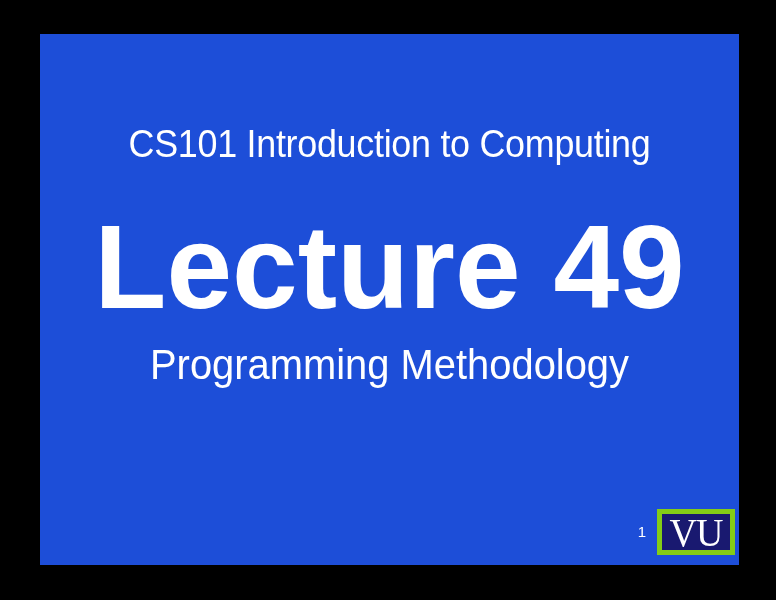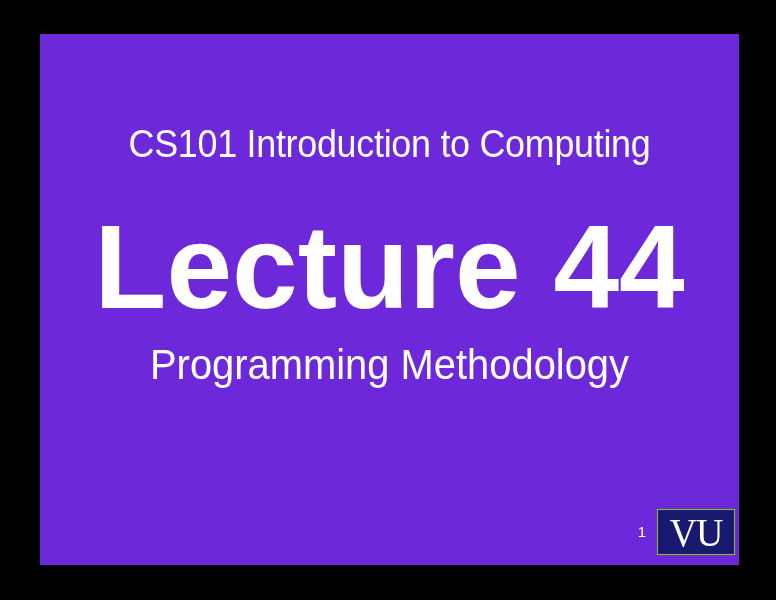--- a/index.html
+++ b/index.html
@@ -20,21 +20,21 @@
     font-family: "Liberation Sans", "DejaVu Sans", sans-serif;
   }
 
   
   #slide-canvas {
     position: absolute;
     left: 40px;
     top: 34px;
     width: 699px;
     height: 531px;
-    background: #6d28d9;
+    background: #1d4ed8;
     overflow: hidden;
   }
 
   .course-title {
     position: absolute;
     left: 0;
     top: 90px;
     width: 699px;
     text-align: center;
     color: #ffffff;
@@ -110,21 +110,21 @@
     font-size: 15px;
     font-weight: 400;
     line-height: 1;
     padding-bottom: 2px;
   }
 
   .vu-logo {
     width: 78px;
     height: 46px;
     background: #191970;
-    border: 1px solid #84cc16;
+    border: 5px solid #84cc16;
     box-sizing: border-box;
     display: flex;
     align-items: center;
     justify-content: center;
   }
 
   .vu-logo-text {
     color: #ffffff;
     font-family: "Liberation Serif", "DejaVu Serif", serif;
     font-size: 38px;
@@ -137,21 +137,21 @@
 </style>
 </head>
 <body>
 
 <div id="slide-root">
 
   <div id="slide-canvas">
 
     <div class="course-title">CS101 Introduction to Computing</div>
 
-    <div class="lecture-heading">Lecture 44</div>
+    <div class="lecture-heading">Lecture 49</div>
 
     <div class="subject-line">Programming Methodology</div>
 
 
     <div class="footer-cluster">
 
       <div class="page-number">1</div>
 
       <div class="vu-logo">
         <span class="vu-logo-text">VU</span>

